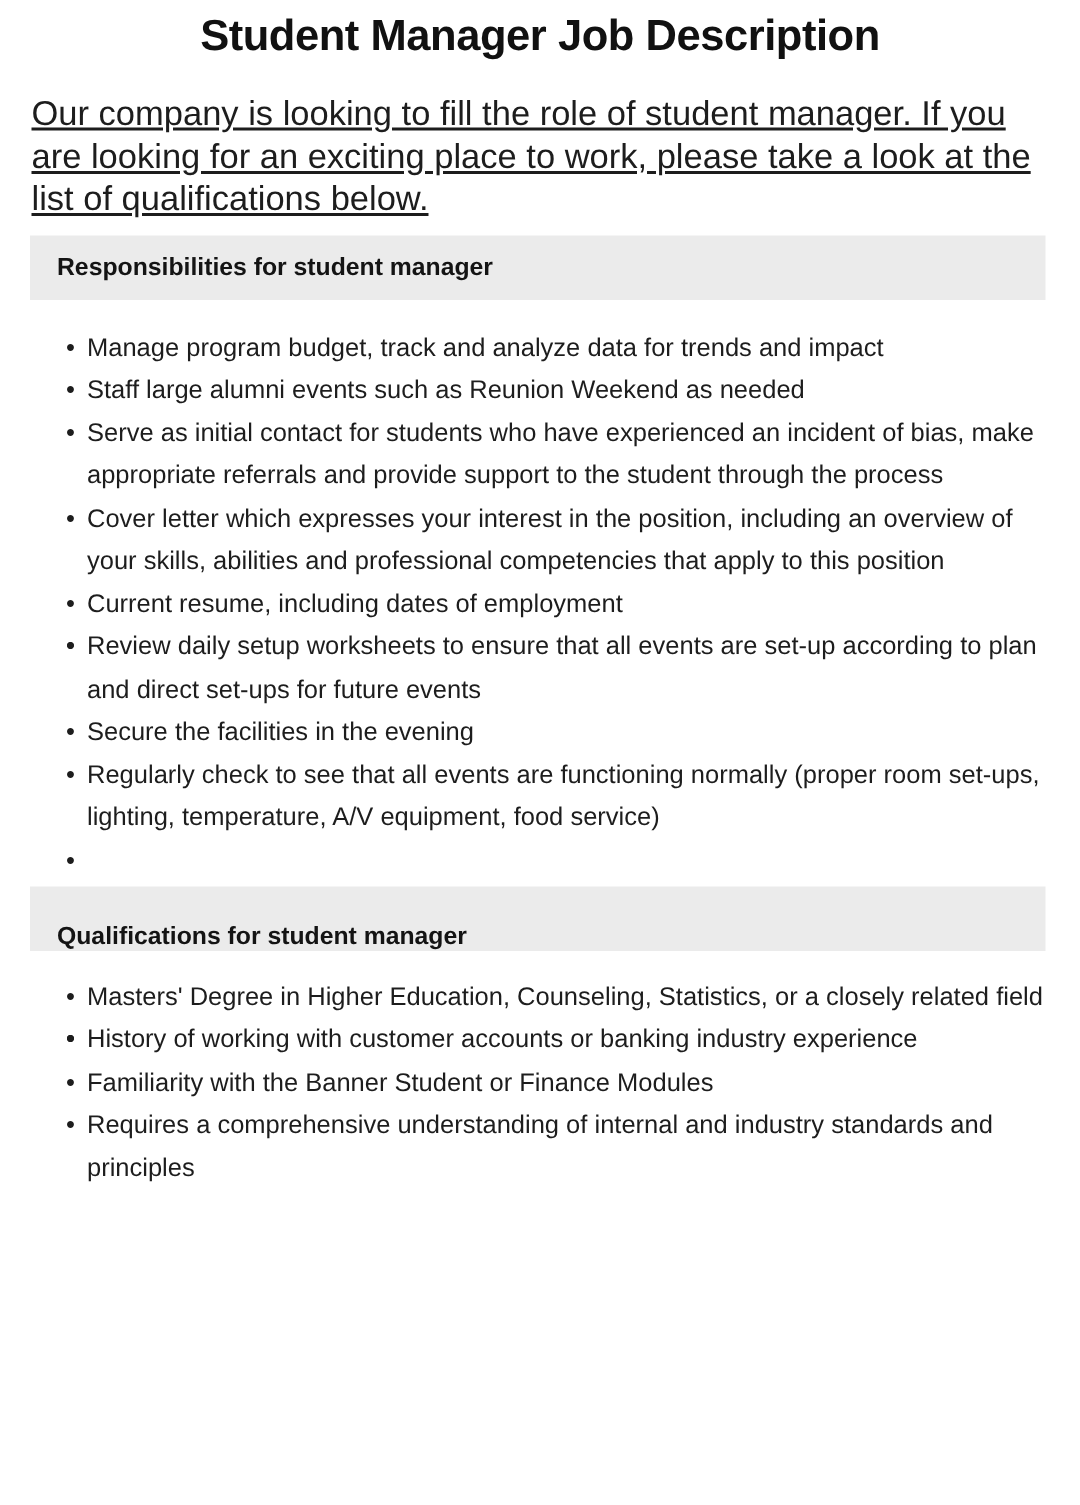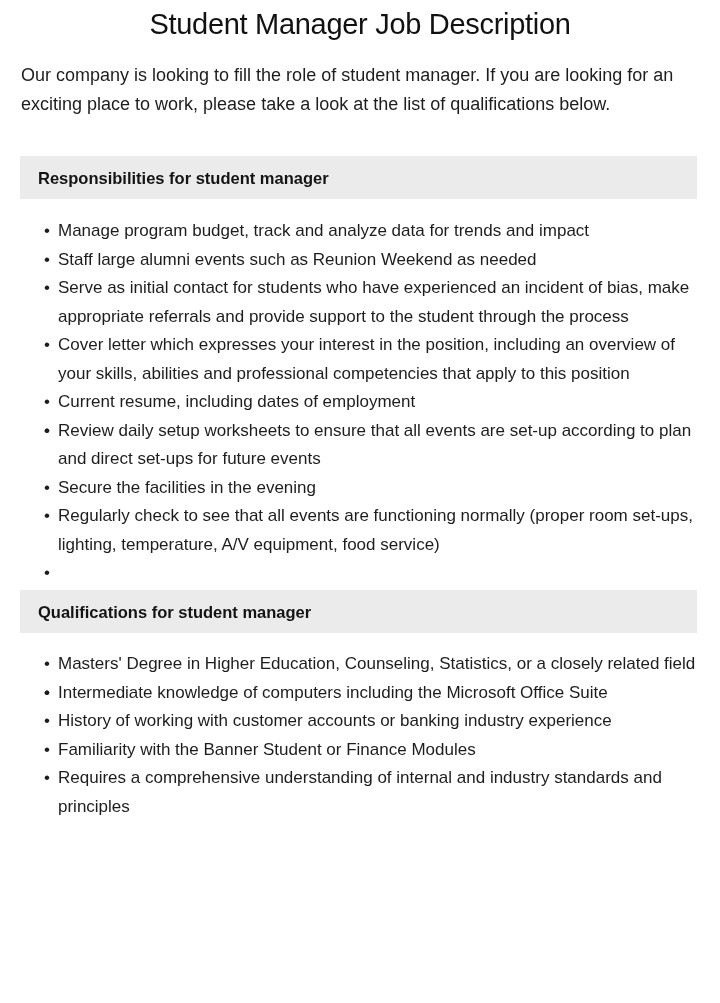--- a/index.html
+++ b/index.html
@@ -20,38 +20,39 @@
     box-sizing: border-box;
     padding: 0;
     background: #ffffff;
   }
   .doc-title {
     margin: 0;
     padding: 5px 20px 0 20px;
     text-align: center;
     font-size: 29px;
     line-height: 38px;
-    font-weight: normal;
+    font-weight: bold;
     letter-spacing: -0.3px;
     color: #111111;
   }
   .intro {
     margin: 0;
     padding: 18px 22px 0 21px;
-    font-size: 18px;
+    font-size: 23px;
     line-height: 28.5px;
     color: #1d1d1d;
     font-weight: normal;
+    text-decoration: underline;
   }
   .section {
     margin: 0;
     padding: 0;
   }
   .section-header {
-    margin: 38px 23px 0 20px;
+    margin: 10px 23px 0 20px;
     background: #ebebeb;
     height: 43px;
     display: flex;
     align-items: center;
     box-sizing: border-box;
     padding: 0 0 0 18px;
   }
   .section-header-text {
     font-size: 16.5px;
     font-weight: bold;
@@ -77,20 +78,21 @@
     left: -14px;
     top: 0;
     width: 14px;
     text-align: left;
     font-size: 17px;
     line-height: 28.5px;
     color: #1d1d1d;
   }
   .section-qualifications .section-header {
     margin-top: 31px;
+    align-items: flex-end;
   }
   .section-qualifications ul.bullets {
     padding-top: 17px;
   }
   .spacer-bottom {
     height: 18px;
   }
 </style>
 </head>
 <body>
@@ -119,21 +121,21 @@
       </ul>
   </div>
 
   <div class="section section-qualifications">
     <div class="section-header">
       <span class="section-header-text">Qualifications for student manager</span>
     </div>
     <ul class="bullets">
         <li><span class="bullet-dot">•</span><span>Masters' Degree in Higher Education, Counseling, Statistics, or a closely related field</span></li>
         <li><span class="bullet-dot">•</span></li>
-        <li><span class="bullet-dot">•</span><span>Intermediate knowledge of computers including the Microsoft Office Suite</span></li>
+        <li><span class="bullet-dot">•</span></li>
         <li><span class="bullet-dot">•</span><span>History of working with customer accounts or banking industry experience</span></li>
         <li><span class="bullet-dot">•</span><span>Familiarity with the Banner Student or Finance Modules</span></li>
         <li><span class="bullet-dot">•</span><span>Requires a comprehensive understanding of internal and industry standards and principles</span></li>
       </ul>
   </div>
 
   <div class="spacer-bottom"></div>
 
 </div>
 

